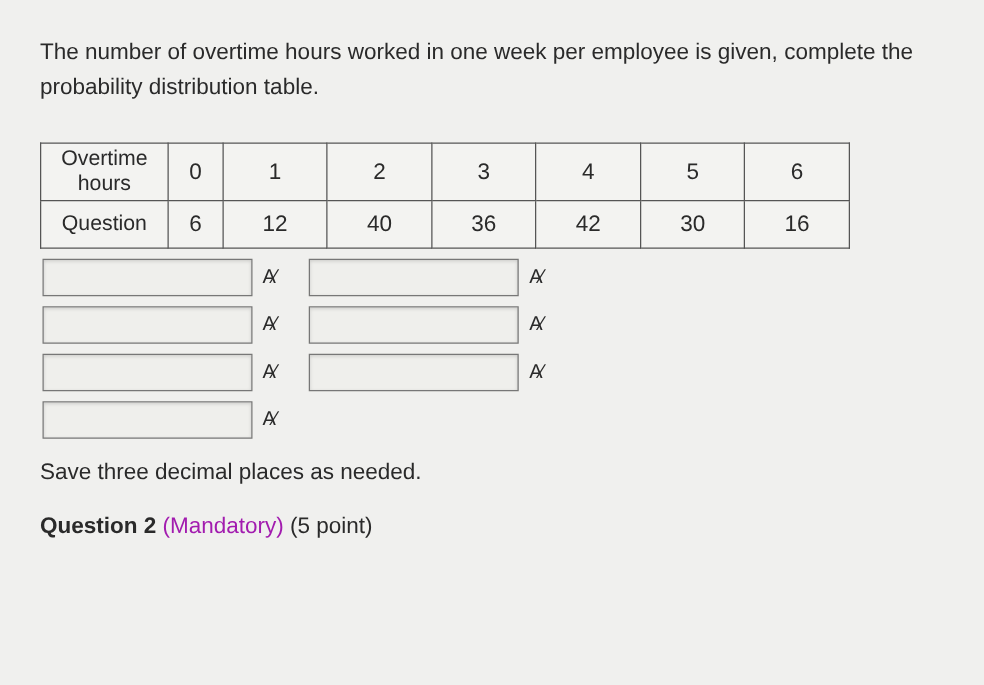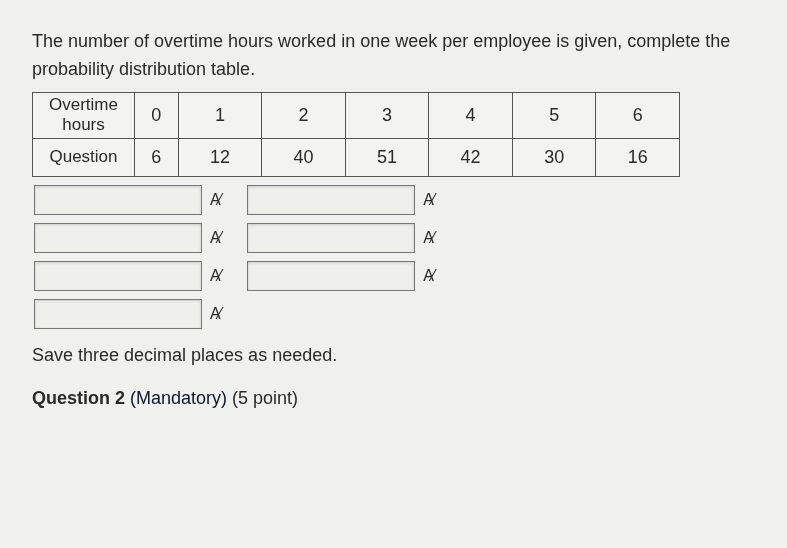--- a/index.html
+++ b/index.html
@@ -9,21 +9,21 @@
       font-family: Arial, Helvetica, sans-serif;
       background: #f0f0ee;
       color: #2a2a2a;
       width: 787px;
       height: 548px;
       overflow: hidden;
     }
     .prompt {
       font-size: 18px;
       line-height: 1.55;
-      margin-bottom: 8px;
+      margin-bottom: 30px;
       font-weight: 500;
     }
     table.data {
       border-collapse: collapse;
       width: 648px;
       margin-bottom: 10px;
     }
     table.data td, table.data th {
       border: 1px solid #555;
       text-align: center;
@@ -79,21 +79,21 @@
       content: "";
     }
     .note {
       margin-top: 16px;
       font-size: 18px;
     }
     .qline {
       margin-top: 22px;
       font-size: 18px;
     }
-    .mandatory { color: #0f172a; font-weight: 500; }
+    .mandatory { color: #a21caf; font-weight: 500; }
     .bold { font-weight: 600; }
   </style>
 </head>
 <body>
 
 <div class="prompt">The number of overtime hours worked in one week per employee is given, complete the probability distribution table.</div>
 
 <table class="data">
   <tbody>
       <tr>
@@ -104,21 +104,21 @@
     <td>3</td>
     <td>4</td>
     <td>5</td>
     <td>6</td>
   </tr>
   <tr>
     <td class="rowlabel">Question</td>
     <td>6</td>
     <td>12</td>
     <td>40</td>
-    <td>51</td>
+    <td>36</td>
     <td>42</td>
     <td>30</td>
     <td>16</td>
   </tr>
 </tbody>
   </table>
 
 <div class="answer-area">
   <div class="col">
     <div class="ansrow">

